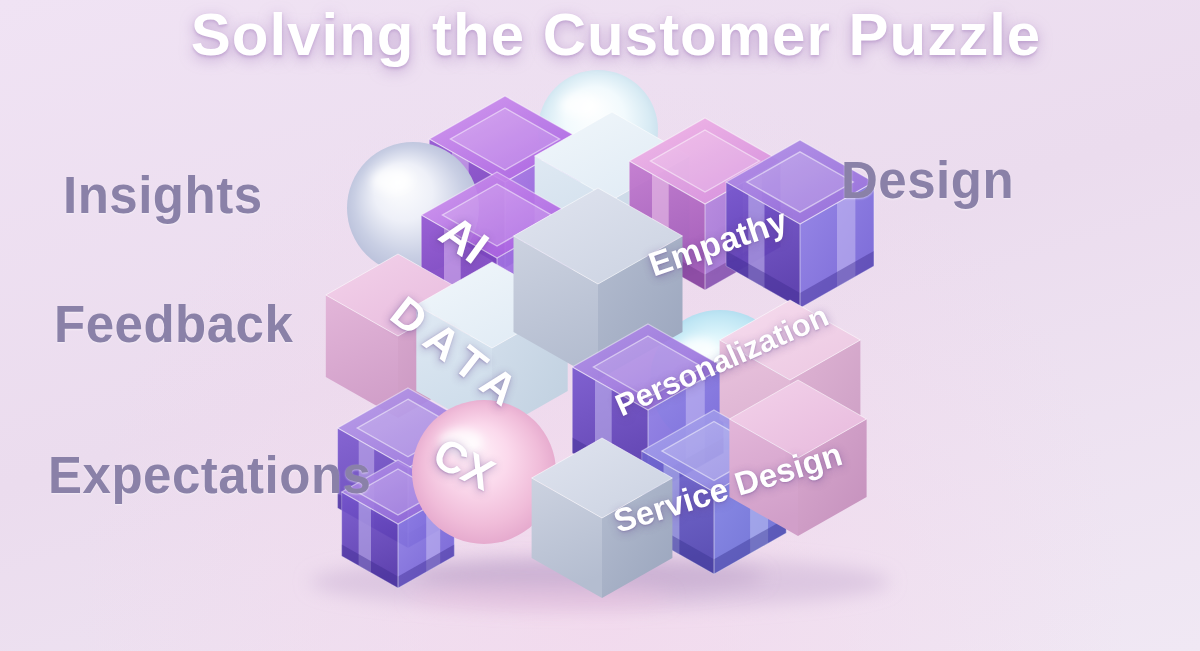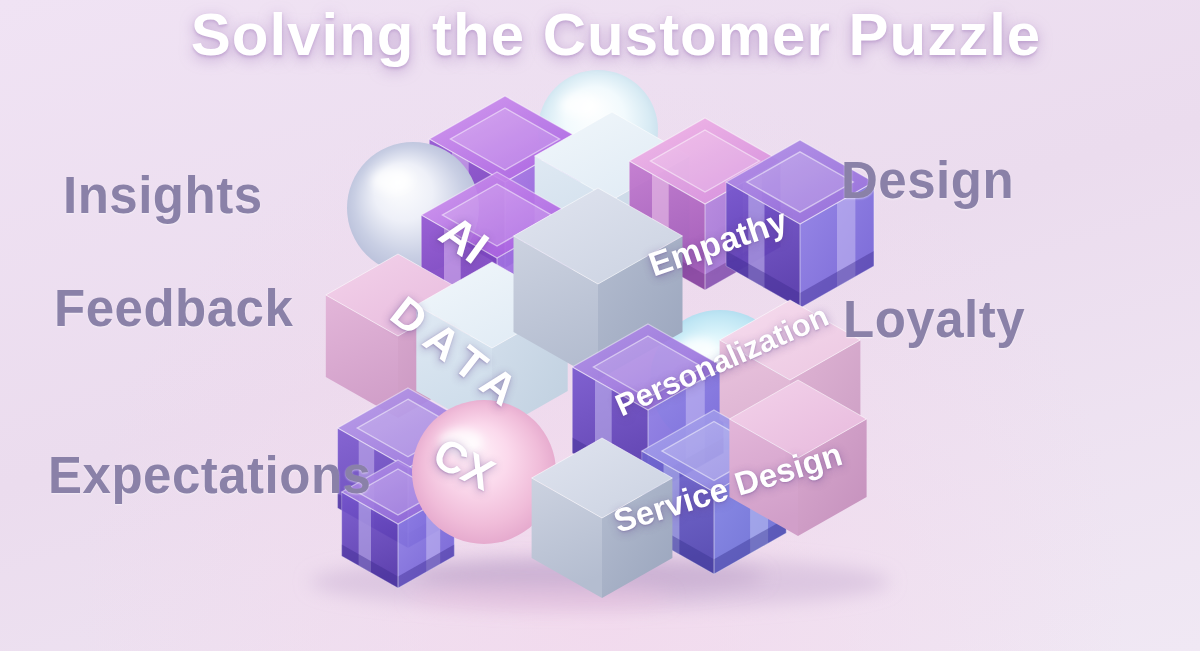--- a/index.html
+++ b/index.html
@@ -21,21 +21,21 @@
     text-shadow:0 4px 14px rgba(167,128,190,.6), 0 2px 3px rgba(167,128,190,.45);
   }
   .title-top{top:2px;padding-left:32px;}
   .side{
     width:300px;text-align:left;
     color:var(--label-color,#8a81a8);
     font-size:51px;letter-spacing:.5px;
     text-shadow:0 1px 2px rgba(255,255,255,.5);
   }
   .lbl-insights{left:63px;top:168px;}
-  .lbl-feedback{left:54px;top:281px;}
+  .lbl-feedback{left:54px;top:297px;}
   .lbl-expectations{left:48px;top:448px;}
   .lbl-desires{left:841px;top:153px;}
   .lbl-loyalty{left:843px;top:292px;}
   .lbl-satisfaction{left:853px;top:424px;}
   .cubeword{
     color:var(--cube-text,#fff);text-align:center;
     text-shadow:0 2px 8px rgba(96,64,140,.45), 0 1px 2px rgba(96,64,140,.3);
   }
   .w-ai{left:404px;top:214px;width:120px;font-size:46px;transform:rotate(36deg);}
   .w-data{left:338px;top:330px;width:240px;font-size:44px;letter-spacing:10px;transform:rotate(38deg);}
@@ -357,21 +357,20 @@
       </g>
     </svg>
 
   <div class="txt title title-top">Solving the Customer Puzzle</div>
 
   <div class="txt side lbl-insights">Insights</div>
   <div class="txt side lbl-feedback">Feedback</div>
   <div class="txt side lbl-expectations">Expectations</div>
 
   <div class="txt side lbl-desires">Design</div>
-  <div class="txt side lbl-loyalty">Loyalty</div>
 
   <div class="txt cubeword w-ai">AI</div>
   <div class="txt cubeword w-data">DATA</div>
   <div class="txt cubeword w-cx">CX</div>
 
   <div class="txt cubeword w-empathy">Empathy</div>
   <div class="txt cubeword w-personalization">Personalization</div>
   <div class="txt cubeword w-servicedesign">Service Design</div>
 
 </div>

